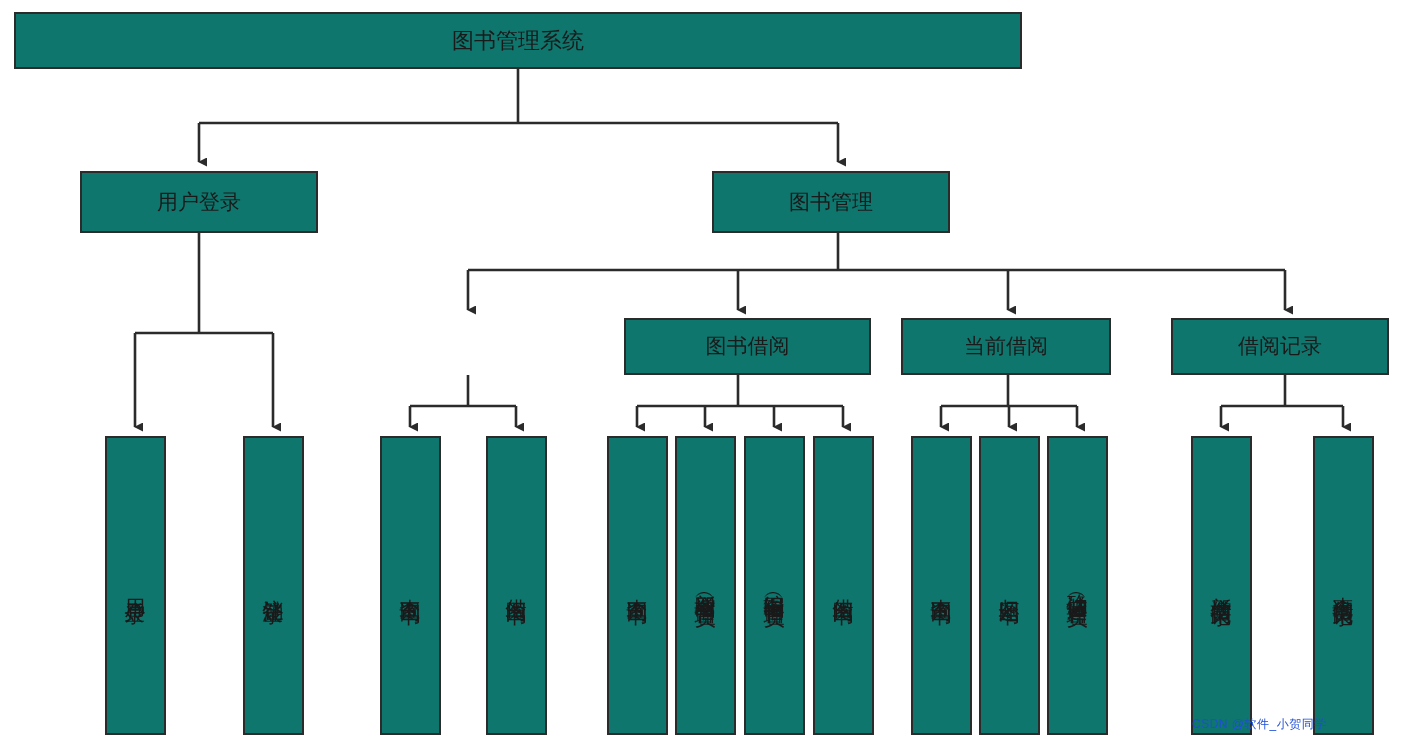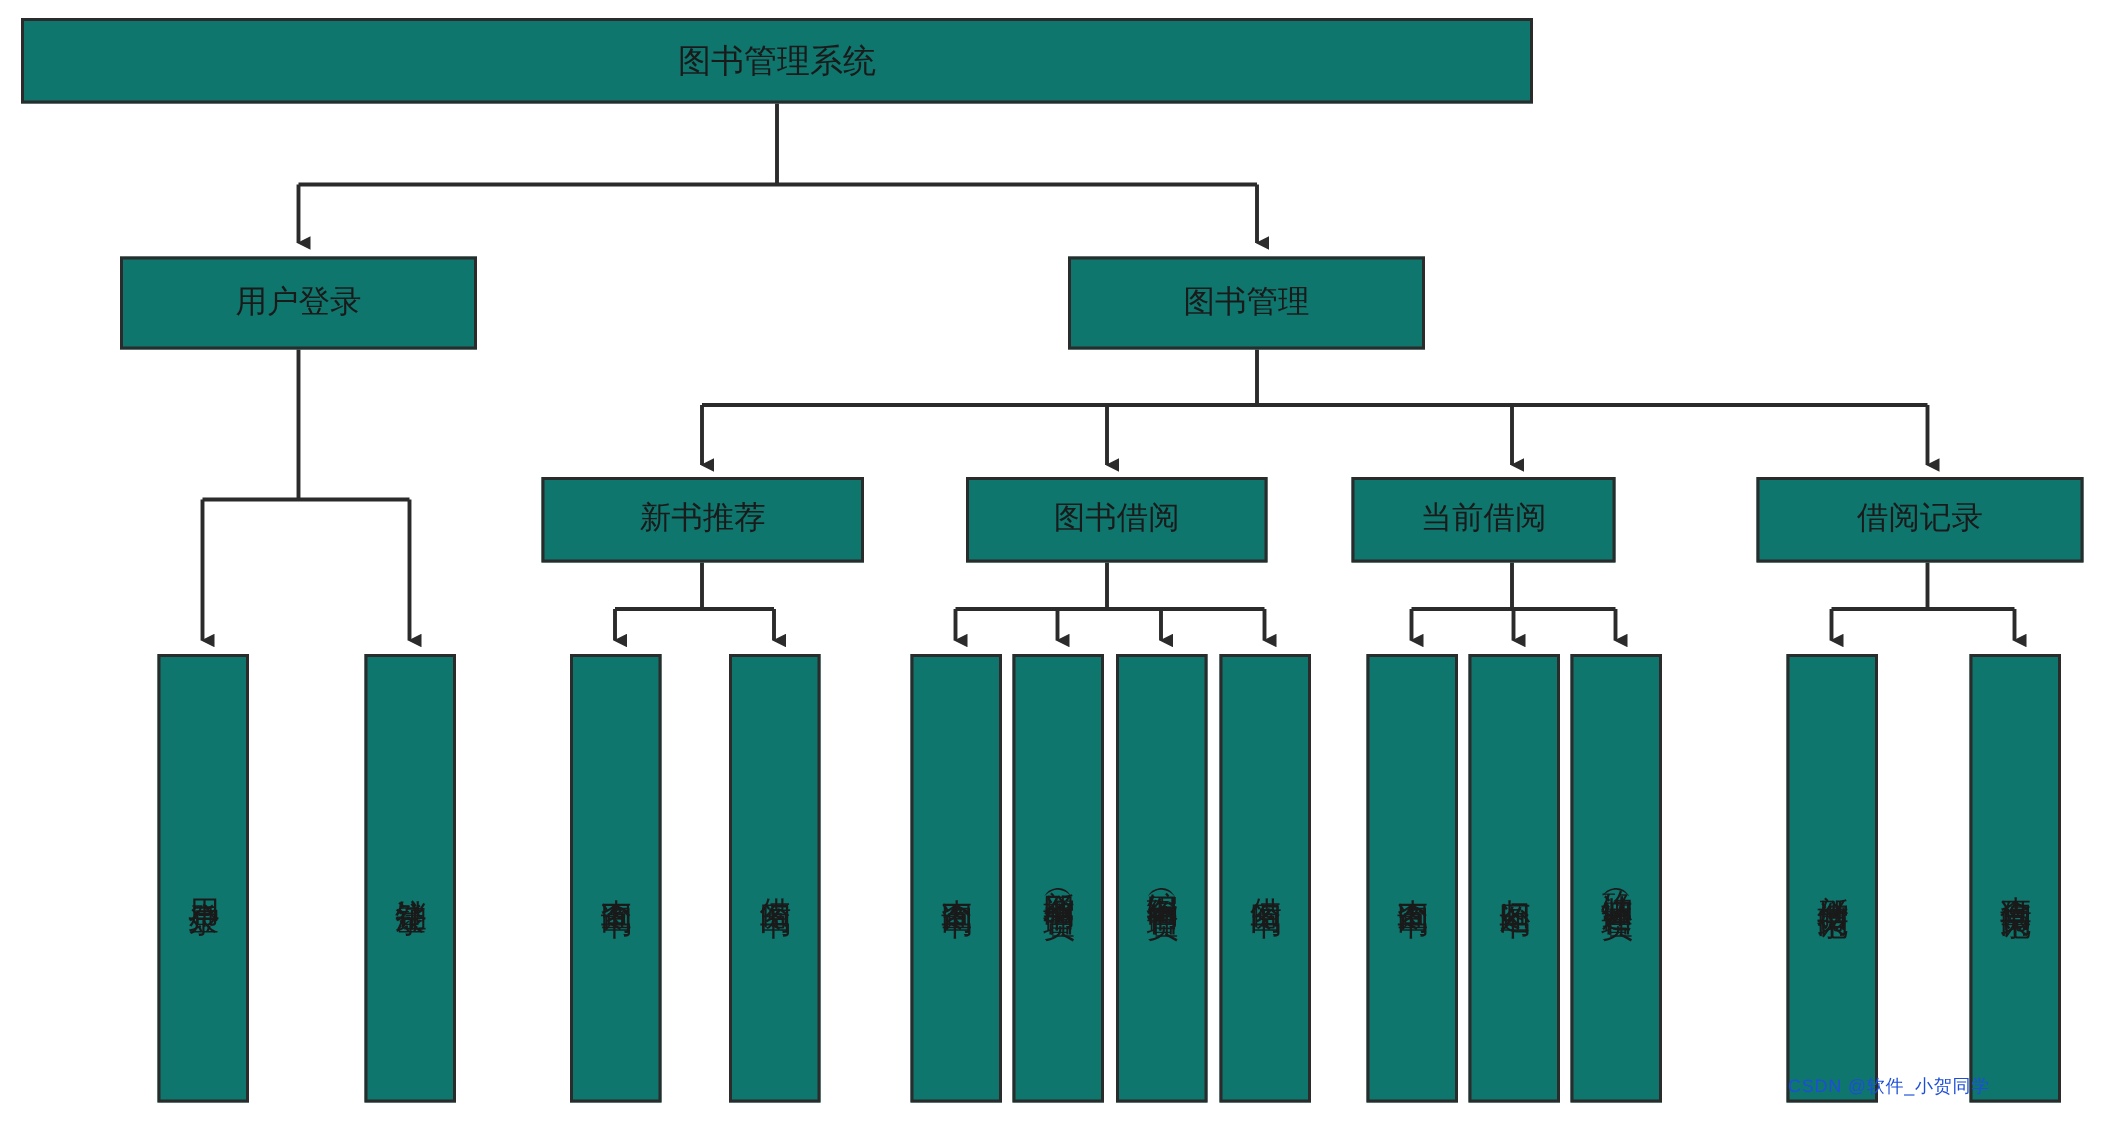--- a/index.html
+++ b/index.html
@@ -134,27 +134,24 @@
     <span class="node-label">图书管理系统</span>
   </div>
 
   <div class="node horizontal" style="left:80px; top:171px; width:238px; height:62px;">
     <span class="node-label">用户登录</span>
   </div>
   <div class="node horizontal" style="left:712px; top:171px; width:238px; height:62px;">
     <span class="node-label">图书管理</span>
   </div>
 
-  <div class="node horizontal" style="left:361px; top:318px; width:215px; height:57px;">
-    <span class="node-label">新书推荐</span>
-  </div>
-  <div class="node horizontal" style="left:644px; top:318px; width:201px; height:57px;">
+  <div class="node horizontal" style="left:624px; top:318px; width:247px; height:57px;">
     <span class="node-label">图书借阅</span>
   </div>
-  <div class="node horizontal" style="left:901px; top:318px; width:176px; height:57px;">
+  <div class="node horizontal" style="left:901px; top:318px; width:210px; height:57px;">
     <span class="node-label">当前借阅</span>
   </div>
   <div class="node horizontal" style="left:1171px; top:318px; width:218px; height:57px;">
     <span class="node-label">借阅记录</span>
   </div>
 
   <div class="node vertical" style="left:105px; top:436px; width:61px; height:299px;">
     <span class="node-label">用户登录</span>
   </div>
   <div class="node vertical" style="left:243px; top:436px; width:61px; height:299px;">

